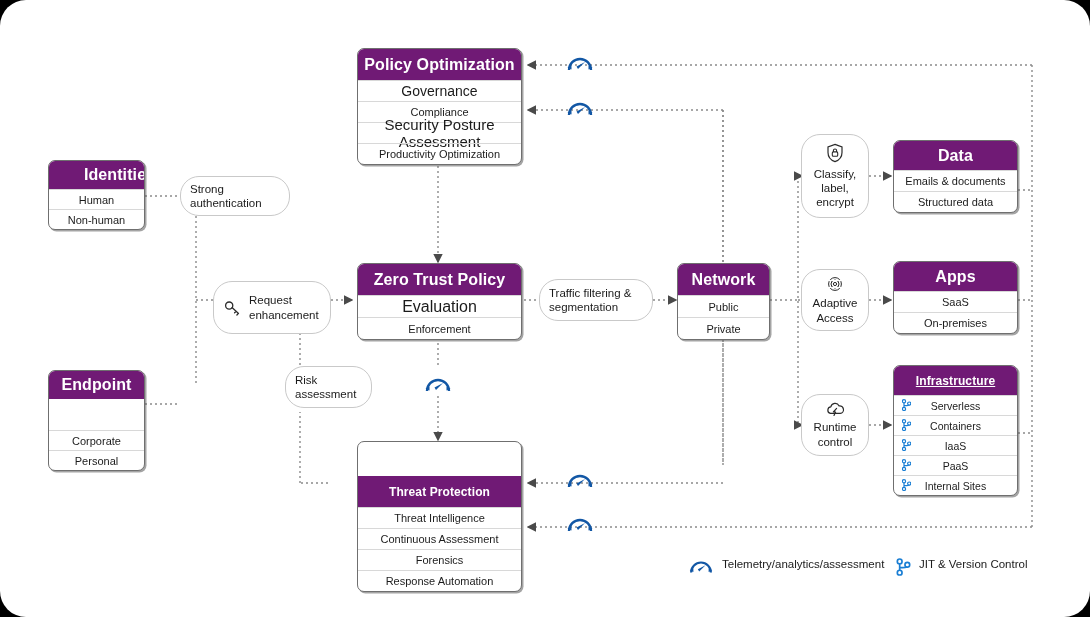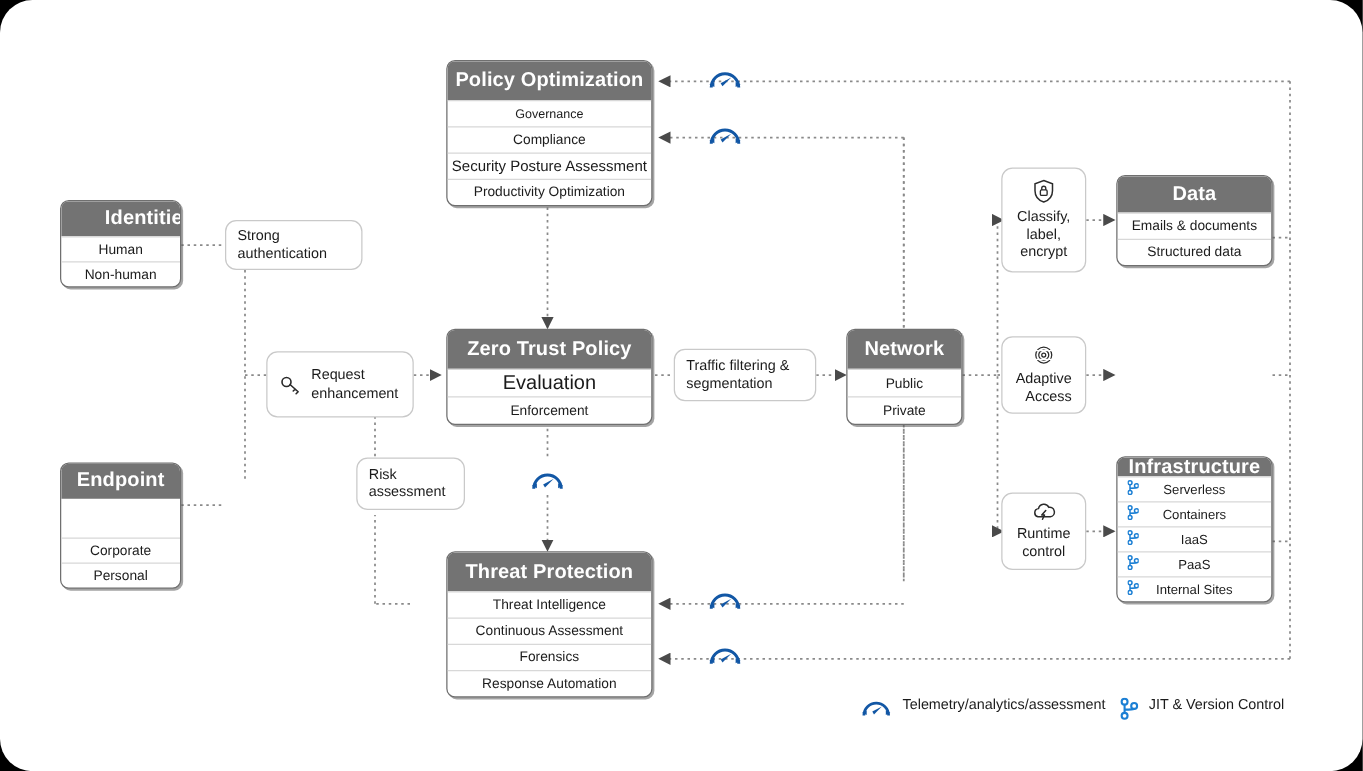--- a/index.html
+++ b/index.html
@@ -3,28 +3,28 @@
 <meta charset="utf-8">
 <style>
   html,body{margin:0;padding:0;background:#000;}
   body{width:1090px;height:617px;overflow:hidden;font-family:"Liberation Sans",sans-serif;}
   #card{position:absolute;left:0;top:0;width:1090px;height:617px;background:#fff;border-radius:26px;overflow:hidden;}
   #stage{position:absolute;left:0;top:0;width:1090px;height:617px;}
   svg#wires{position:absolute;left:0;top:0;width:1090px;height:617px;pointer-events:none;}
 
   .node{position:absolute;box-sizing:border-box;border:1px solid #6f6f6f;border-radius:7px;background:#fff;
         box-shadow:1.5px 1.5px 0 rgba(90,90,90,.55);overflow:hidden;}
-  .node .hdr{background:#737373;color:#fff;text-align:left;font-weight:bold;letter-spacing:.1px;
+  .node .hdr{background:#701a75;color:#fff;text-align:left;font-weight:bold;letter-spacing:.1px;
              line-height:1;display:flex;align-items:center;justify-content:center;}
   .node .row{display:flex;align-items:center;justify-content:center;position:relative;
              border-top:1px solid #d8d8d8;color:#1b1b1b;text-align:center;}
   .node .row:first-of-type{border-top:none;}
   .node .row .rlbl{flex:1;text-align:center;}
 
-  .pill{position:absolute;box-sizing:border-box;border:1px solid #c9c9c9;border-radius:9px;background:#fff;
+  .pill{position:absolute;box-sizing:border-box;border:1px solid #c9c9c9;border-radius:19px;background:#fff;
         display:flex;align-items:center;padding:0 9px;color:#1b1b1b;line-height:1.22;}
   .pill .ptxt{white-space:pre-line;}
   .pill .picon{flex:0 0 auto;margin-right:6px;display:flex;align-items:center;justify-content:center;}
 
   .legend{position:absolute;display:flex;align-items:flex-start;gap:8px;color:#1b1b1b;}
   .gauge{color:#1257a5;}
   .tele{position:absolute;}
 </style>
 </head>
 <body>
@@ -158,46 +158,46 @@
     <div class="row" style="height:19px;font-size:11px;margin-top:31px;">
           <span class="rlbl">Corporate</span>
         </div>
     <div class="row" style="height:19px;font-size:11px;">
           <span class="rlbl">Personal</span>
         </div>
   </div>
 
   <div class="node" style="left:357px;top:48px;width:165px;">
     <div class="hdr" style="height:31px;font-size:16px;">Policy Optimization</div>
-    <div class="row" style="height:20px;font-size:10px;">
+    <div class="row" style="height:20px;font-size:14px;">
           <span class="rlbl">Governance</span>
         </div>
     <div class="row" style="height:20px;font-size:11px;">
           <span class="rlbl">Compliance</span>
         </div>
-    <div class="row" style="height:20px;font-size:12px;">
+    <div class="row" style="height:20px;font-size:15px;">
           <span class="rlbl">Security Posture Assessment</span>
         </div>
     <div class="row" style="height:20px;font-size:11px;">
           <span class="rlbl">Productivity Optimization</span>
         </div>
   </div>
 
   <div class="node" style="left:357px;top:263px;width:165px;">
     <div class="hdr" style="height:31px;font-size:16px;">Zero Trust Policy</div>
     <div class="row" style="height:21px;font-size:16px;">
           <span class="rlbl">Evaluation</span>
         </div>
     <div class="row" style="height:21px;font-size:11px;">
           <span class="rlbl">Enforcement</span>
         </div>
   </div>
 
   <div class="node" style="left:357px;top:441px;width:165px;">
-    <div class="hdr" style="height:31px;font-size:16px;">Threat Protection</div>
+    <div class="hdr" style="height:31px;font-size:12px;margin-top:34px;">Threat Protection</div>
     <div class="row" style="height:20px;font-size:11px;">
           <span class="rlbl">Threat Intelligence</span>
         </div>
     <div class="row" style="height:20px;font-size:11px;">
           <span class="rlbl">Continuous Assessment</span>
         </div>
     <div class="row" style="height:20px;font-size:11px;">
           <span class="rlbl">Forensics</span>
         </div>
     <div class="row" style="height:20px;font-size:11px;">
@@ -218,23 +218,32 @@
   <div class="node" style="left:677px;top:263px;width:93px;">
     <div class="hdr" style="height:31px;font-size:16px;">Network</div>
     <div class="row" style="height:21px;font-size:11px;">
           <span class="rlbl">Public</span>
         </div>
     <div class="row" style="height:21px;font-size:11px;">
           <span class="rlbl">Private</span>
         </div>
   </div>
 
+  <div class="node" style="left:893px;top:261px;width:125px;">
+    <div class="hdr" style="height:29px;font-size:16px;">Apps</div>
+    <div class="row" style="height:20px;font-size:11px;">
+          <span class="rlbl">SaaS</span>
+        </div>
+    <div class="row" style="height:20px;font-size:11px;">
+          <span class="rlbl">On-premises</span>
+        </div>
+  </div>
 
   <div class="node" style="left:893px;top:365px;width:125px;">
-    <div class="hdr" style="height:15px;font-size:16px;">Infrastructure</div>
+    <div class="hdr" style="height:29px;font-size:12px;text-decoration:underline;">Infrastructure</div>
     <div class="row" style="height:19px;font-size:10.5px;">
       <span class="picon" style="position:absolute;left:8px;"><svg width="9" height="12" viewBox="0 0 9 12">
               <circle cx="2" cy="2.2" r="1.6" fill="none" stroke="#1b7fd4" stroke-width="1.2"></circle>
               <circle cx="7.2" cy="4.6" r="1.6" fill="none" stroke="#1b7fd4" stroke-width="1.2"></circle>
               <circle cx="2" cy="10" r="1.6" fill="none" stroke="#1b7fd4" stroke-width="1.2"></circle>
               <path d="M2 3.9 L2 8.4 M2 6.6 C5 6.6 7.2 6.4 7.2 6.2" stroke="#1b7fd4" stroke-width="1.2" fill="none"></path>
             </svg></span>
       <span class="rlbl">Serverless</span>
         </div>
     <div class="row" style="height:19px;font-size:10.5px;">
@@ -317,21 +326,21 @@
 
   <div class="pill" style="left:801px;top:269px;width:68px;height:62px;font-size:11.5px;flex-direction:column;justify-content:center;align-items:center;text-align:center;">
     <span class="picon" style="margin:0 0 3px 0;">
       <svg width="18" height="18" viewBox="0 0 18 18">
             <circle cx="9" cy="9" r="1.6" fill="none" stroke="#2b2b2b" stroke-width="1"></circle>
             <circle cx="9" cy="9" r="4" fill="none" stroke="#2b2b2b" stroke-width="1"></circle>
             <circle cx="9" cy="9" r="6.4" fill="none" stroke="#2b2b2b" stroke-width="1"></circle>
             <path d="M2.2 5.5 L15.8 5.5 M2.2 12.5 L15.8 12.5" stroke="#fff" stroke-width="1.1"></path>
           </svg>
     </span>
-    <span class="ptxt" style="text-align:right;">Adaptive
+    <span class="ptxt" style="text-align:center;">Adaptive
 Access</span>
   </div>
 
   <div class="pill" style="left:801px;top:394px;width:68px;height:62px;font-size:11.5px;flex-direction:column;justify-content:center;align-items:center;text-align:center;">
     <span class="picon" style="margin:0 0 3px 0;">
       <svg width="20" height="16" viewBox="0 0 20 16">
             <path d="M5.4 12.4 a3.3 3.3 0 0 1 .4 -6.5 a4.4 4.4 0 0 1 8.3 -1 a3.6 3.6 0 0 1 1.2 7.5 Z" fill="none" stroke="#2b2b2b" stroke-width="1.2" stroke-linejoin="round"></path>
             <path d="M11.6 7.4 L8.4 11 L10.6 11 L9 14.4" fill="none" stroke="#2b2b2b" stroke-width="1.2" stroke-linejoin="round" stroke-linecap="round"></path>
           </svg>
     </span>

